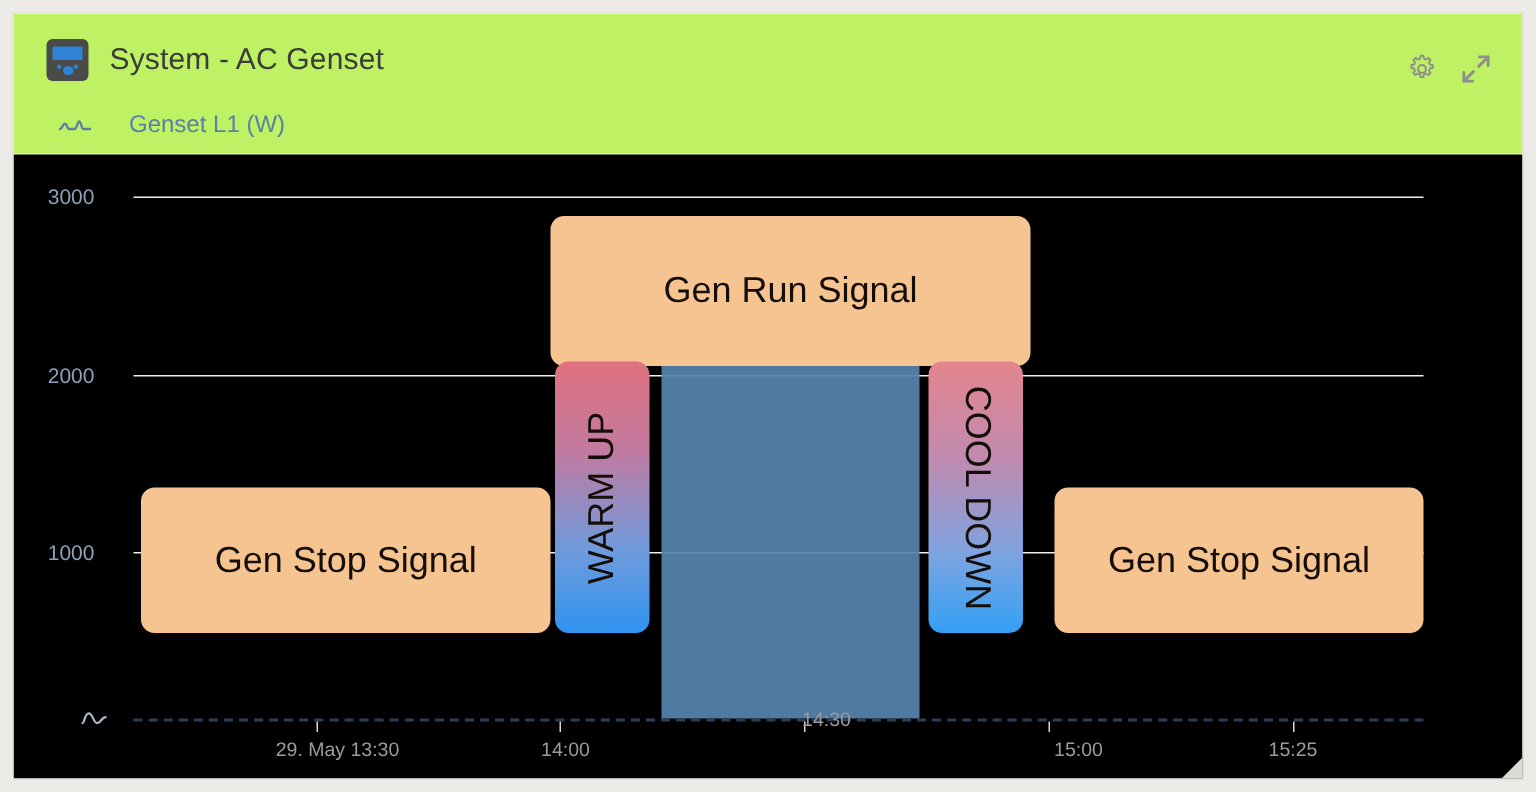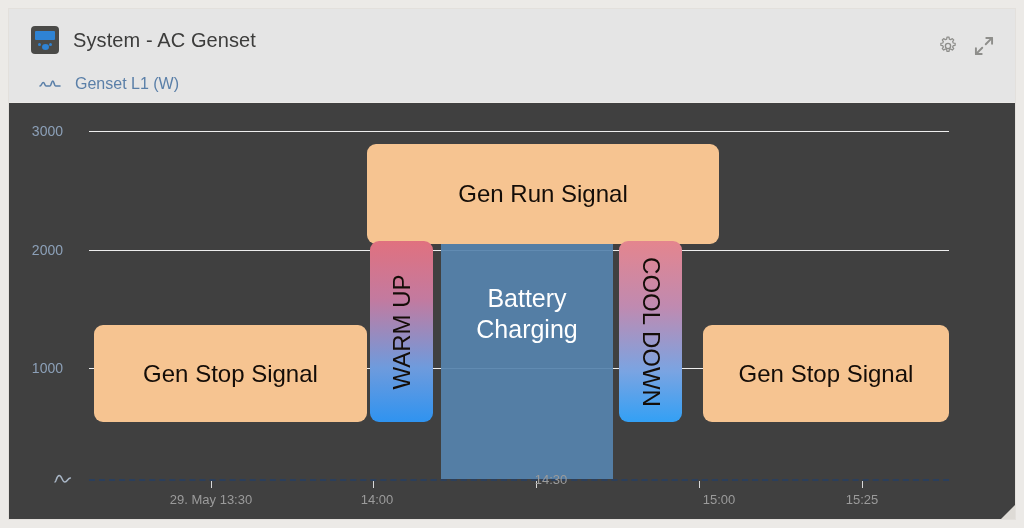--- a/index.html
+++ b/index.html
@@ -29,21 +29,21 @@
     overflow: hidden;
   }
 
   
   .header {
     position: absolute;
     left: 0;
     top: 0;
     width: 100%;
     height: 94px;
-    background: #e5e5e5;
+    background: #bef264;
     border-bottom: 1px solid #eceae7;
     box-sizing: border-box;
     padding-left: 36px;
   }
   .title-row {
     position: absolute;
     left: 22px;
     top: 17px;
     display: flex;
     align-items: center;
@@ -81,21 +81,21 @@
     letter-spacing: 0.1px;
     white-space: nowrap;
   }
 
   .legend-row {
     position: absolute;
     left: 30px;
     top: 66px;
     display: flex;
     align-items: center;
-    gap: 14px;
+    gap: 25px;
     cursor: pointer;
   }
   .legend-glyph { flex: none; display: block; }
   .legend-label {
     font-size: 16px;
     color: #5a7fa8;
     white-space: nowrap;
   }
 
   .header-actions {
@@ -108,21 +108,21 @@
   }
   .hicon { cursor: pointer; display: block; }
 
   
   .plot {
     position: absolute;
     left: 0;
     top: 94px;
     right: 0;
     bottom: 0;
-    background: #404040;
+    background: #000000;
   }
   .plot-inner { position: absolute; inset: 0; }
 
   .gridline {
     position: absolute;
     left: 80px;
     right: 66px;
     height: 1px;
     background: #eeeeee;
   }
@@ -275,50 +275,48 @@
 
         <svg class="yglyph" width="20" height="14" viewBox="0 0 20 14" style="top:376px;">
           <path d="M2 10 C3.4 10 3.4 3.5 6.2 3.5 C9 3.5 9 10 11.8 10 C14.6 10 14.6 6 17.4 6" fill="none" stroke="#a9b6c6" stroke-width="1.5" stroke-linecap="round"></path>
         </svg>
 
         <div class="series-area" style="left:432px; top:104px; width:172px; height:272px;"></div>
         <div class="series-cap" style="left:432px; top:100px; width:172px; height:6px;"></div>
 
         <div class="baseline"></div>
 
-        <div class="annot orange" style="left:358px; top:41px; width:352px; height:100px;">
+        <div class="annot orange" style="left:358px; top:41px; width:320px; height:100px;">
           <span class="annot-text">Gen Run Signal</span>
         </div>
 
         <div class="annot orange" style="left:85px; top:222px; width:273px; height:97px;">
           <span class="annot-text">Gen Stop Signal</span>
         </div>
 
         <div class="annot grad-warm" style="left:361px; top:138px; width:63px; height:181px;">
           <span class="annot-text rot-ccw">WARM UP</span>
         </div>
 
         <div class="annot grad-cool" style="left:610px; top:138px; width:63px; height:181px;">
           <span class="annot-text rot-cw">COOL DOWN</span>
         </div>
 
-        <div class="charging-label" style="left:432px; top:180px; width:172px;">Battery
-Charging</div>
 
         <div class="annot orange" style="left:694px; top:222px; width:246px; height:97px;">
           <span class="annot-text">Gen Stop Signal</span>
         </div>
 
         <div class="xtick-mark" style="left:202px; top:378px;"></div>
         <div class="xtick-mark" style="left:364px; top:378px;"></div>
         <div class="xtick-mark" style="left:527px; top:378px;"></div>
         <div class="xtick-mark" style="left:690px; top:378px;"></div>
         <div class="xtick-mark" style="left:853px; top:378px;"></div>
 
-        <div class="xtick-label" style="left:202px; top:389px;">29. May 13:30</div>
+        <div class="xtick-label" style="left:216px; top:389px;">29. May 13:30</div>
         <div class="xtick-label" style="left:368px; top:389px;">14:00</div>
         <div class="xtick-label" style="left:527px; top:369px;margin-left:15px;">14:30</div>
         <div class="xtick-label" style="left:690px; top:389px;margin-left:20px;">15:00</div>
         <div class="xtick-label" style="left:853px; top:389px;">15:25</div>
 
       </div>
     </div>
 
     <div class="corner-fold"></div>
   </div>

